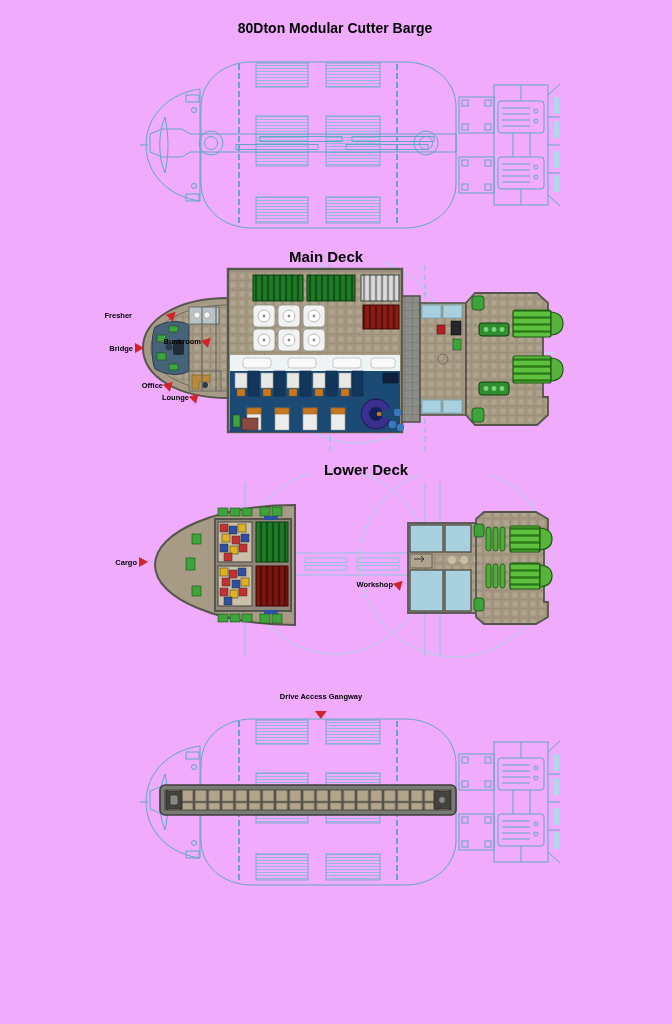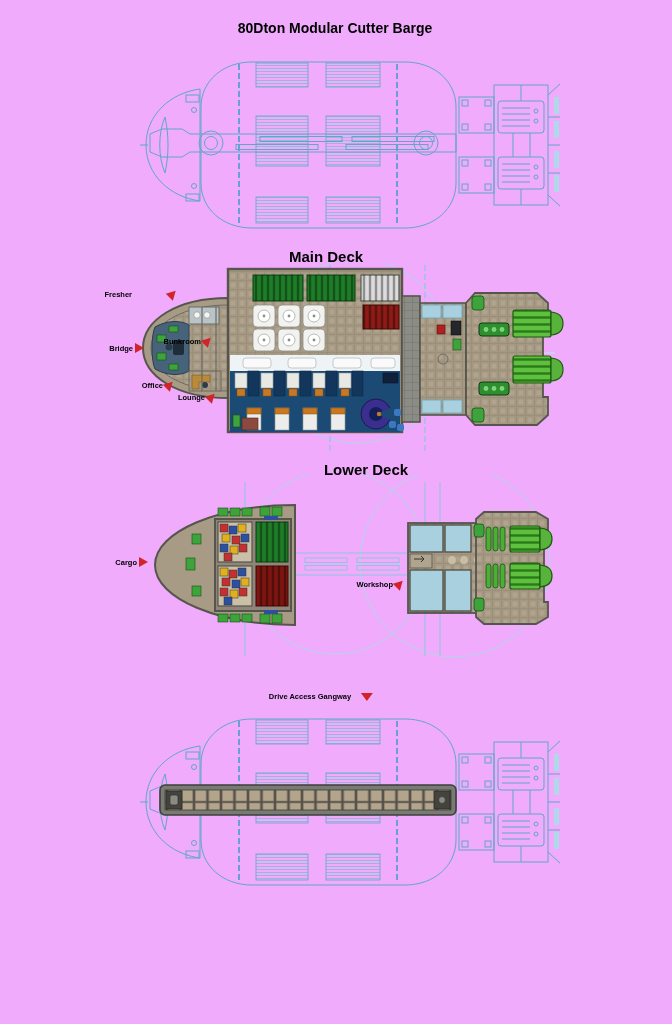--- a/index.html
+++ b/index.html
@@ -11,21 +11,21 @@
         transform:translateX(-50%);white-space:nowrap;}
   #main-deck-title{top:248px;left:326px;}
   #lower-deck-title{top:461px;left:318px;margin-left:48px;}
   .view{position:absolute;}
   .callout{position:absolute;display:flex;align-items:center;gap:2px;}
   .callout-label{font-size:7.5px;font-weight:bold;color:#000;white-space:nowrap;line-height:9px;}
   .arrow{width:0;height:0;display:inline-block;}
   .arrow.e{border-top:5px solid transparent;border-bottom:5px solid transparent;border-left:9px solid #d2232a;}
   .arrow.ne{border-top:5px solid transparent;border-bottom:5px solid transparent;border-left:9px solid #d2232a;transform:rotate(-45deg);}
   .arrow.s{border-left:6px solid transparent;border-right:6px solid transparent;border-top:8px solid #d2232a;}
-  .callout.vertical{flex-direction:row;gap:10px;transform:translateX(-50%);align-items:center;}
+  .callout.vertical{flex-direction:column;gap:10px;transform:translateX(-50%);align-items:center;}
   .defs-svg{position:absolute;width:0;height:0;}
 </style>
 </head>
 <body>
 
 <div class="page">
 
   <svg class="defs-svg" aria-hidden="true">
     <defs>
       <pattern id="hlines" width="6" height="3" patternUnits="userSpaceOnUse">
@@ -306,33 +306,33 @@
         <rect x="428" y="93" width="38" height="27" rx="2" fill="url(#drivestripes)" stroke="#1f5a12" stroke-width="1.2"></rect>
         <path d="M466,95 q12,1 12,11.5 q0,10.5 -12,11.5 Z" fill="#57b33a" stroke="#1f5a12" stroke-width="1.2"></path>
       </g>
     </g>
   </svg>
 
   <div class="callout" style="top:294px;right:460px;margin-top:42px;">
     <span class="callout-label">Bunkroom</span>
     <span class="arrow ne"></span>
   </div>
-  <div class="callout" style="top:289px;right:495px;gap:36px;">
+  <div class="callout" style="top:310px;right:495px;gap:36px;">
     <span class="callout-label">Fresher</span>
     <span class="arrow ne"></span>
   </div>
   <div class="callout" style="top:343px;right:528px;padding-left:13px;">
     <span class="callout-label">Bridge</span>
     <span class="arrow e"></span>
   </div>
   <div class="callout" style="top:380px;right:498px;">
     <span class="callout-label">Office</span>
     <span class="arrow ne"></span>
   </div>
-  <div class="callout" style="top:392px;right:456px;padding-left:16px;">
+  <div class="callout" style="top:392px;right:472px;padding-left:16px;">
     <span class="callout-label">Lounge</span>
     <span class="arrow ne"></span>
   </div>
 
   <h2 class="deck-title" id="lower-deck-title">Lower Deck</h2>
 
   <svg class="view" style="left:120px;top:474px;" width="460" height="190" viewBox="0 0 460 190">
 
     <g fill="none">
       <circle cx="215" cy="88" r="92" stroke="#aed8e8" stroke-width="1"></circle>

